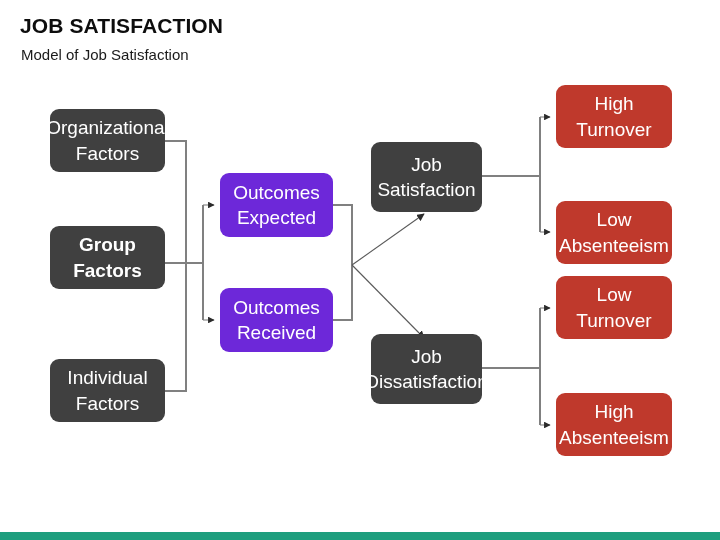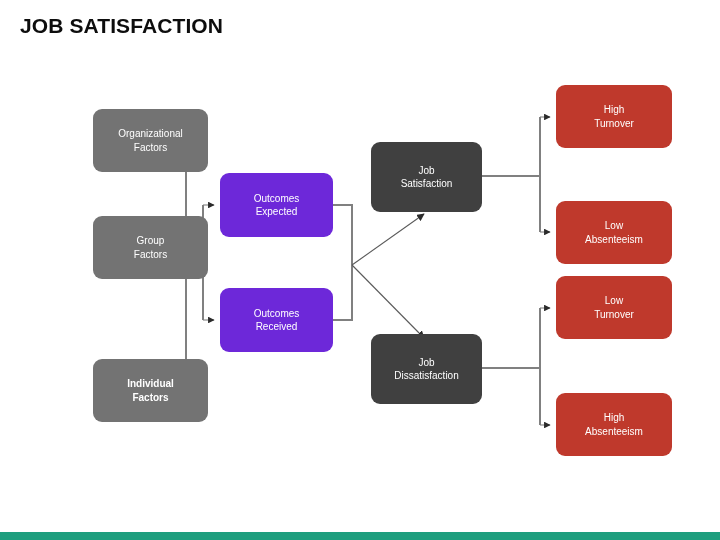--- a/index.html
+++ b/index.html
@@ -52,40 +52,41 @@
     height: 540px;
   }
   .node {
     position: absolute;
     box-sizing: border-box;
     display: flex;
     align-items: center;
     justify-content: center;
     text-align: center;
     color: #ffffff;
-    font-size: 10px;
+    font-size: 19px;
     line-height: 1.32;
     border-radius: 9px;
     padding: 2px 6px;
   }
   .node .node-label {
     display: block;
     white-space: pre-line;
   }
-  .teal   { background: #737373; margin-left: 43px; }
+  .teal   { background: #404040; }
   .green  { background: #6d28d9; }
   .orange { background: #404040; }
   .red    { background: #bf392c; }
 </style>
 </head>
 <body>
 
 <div id="slide">
 
   <div id="title">JOB SATISFACTION</div>
+  <div id="subtitle">Model of Job Satisfaction</div>
 
   <svg id="connectors" viewBox="0 0 720 540" xmlns="http://www.w3.org/2000/svg">
     <defs>
       <marker id="arrow" viewBox="0 0 10 10" refX="9" refY="5" markerWidth="6" markerHeight="6" orient="auto-start-reverse">
         <path d="M 0 0 L 10 5 L 0 10 z" fill="#2b2b2b"></path>
       </marker>
       <marker id="arrowthin" viewBox="0 0 10 10" refX="9" refY="5" markerWidth="7" markerHeight="7" orient="auto-start-reverse">
         <path d="M 0 0 L 10 5 L 0 10 z" fill="#2b2b2b"></path>
       </marker>
     </defs>
@@ -132,25 +133,25 @@
       <path d="M 540 232 L 550 232" marker-end="url(#arrow)"></path>
       <path d="M 540 308 L 550 308" marker-end="url(#arrow)"></path>
       <path d="M 540 425 L 550 425" marker-end="url(#arrow)"></path>
     </g>
   </svg>
 
   <div class="node teal" style="left:50px; top:109px; width:115px; height:63px;">
     <span class="node-label">Organizational
 Factors</span>
   </div>
-  <div class="node teal" style="left:50px; top:216px; width:115px; height:63px;">
+  <div class="node teal" style="left:50px; top:226px; width:115px; height:63px;font-weight:bold;">
     <span class="node-label">Group
 Factors</span>
   </div>
-  <div class="node teal" style="left:50px; top:359px; width:115px; height:63px;font-weight:bold;">
+  <div class="node teal" style="left:50px; top:359px; width:115px; height:63px;">
     <span class="node-label">Individual
 Factors</span>
   </div>
 
   <div class="node green" style="left:220px; top:173px; width:113px; height:64px;">
     <span class="node-label">Outcomes
 Expected</span>
   </div>
   <div class="node green" style="left:220px; top:288px; width:113px; height:64px;">
     <span class="node-label">Outcomes

